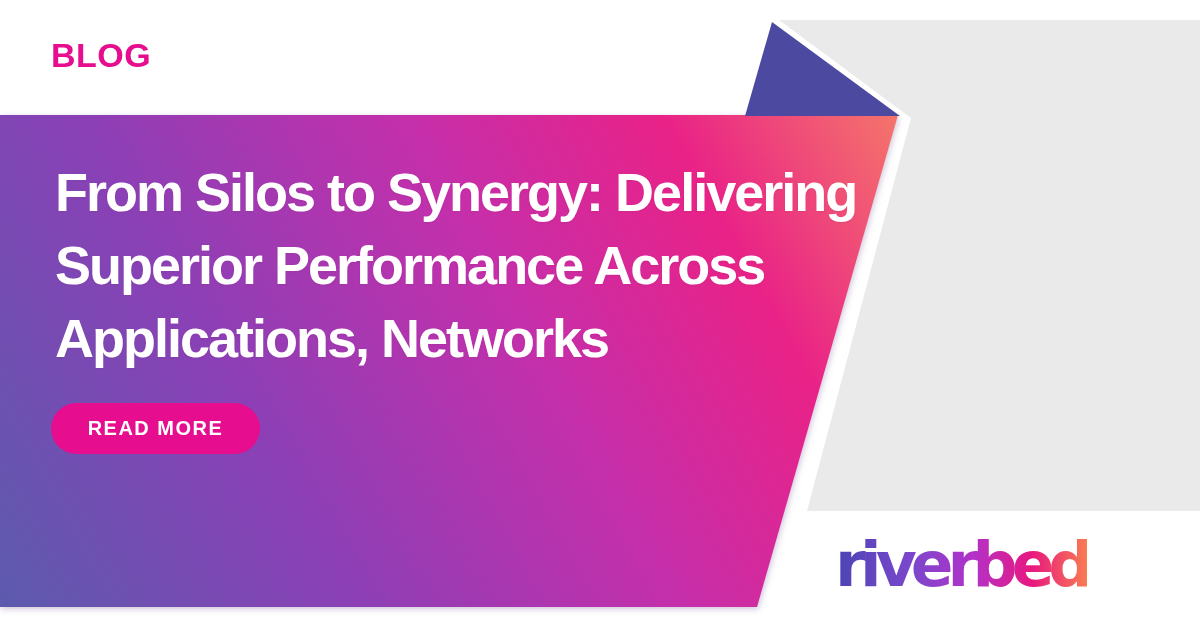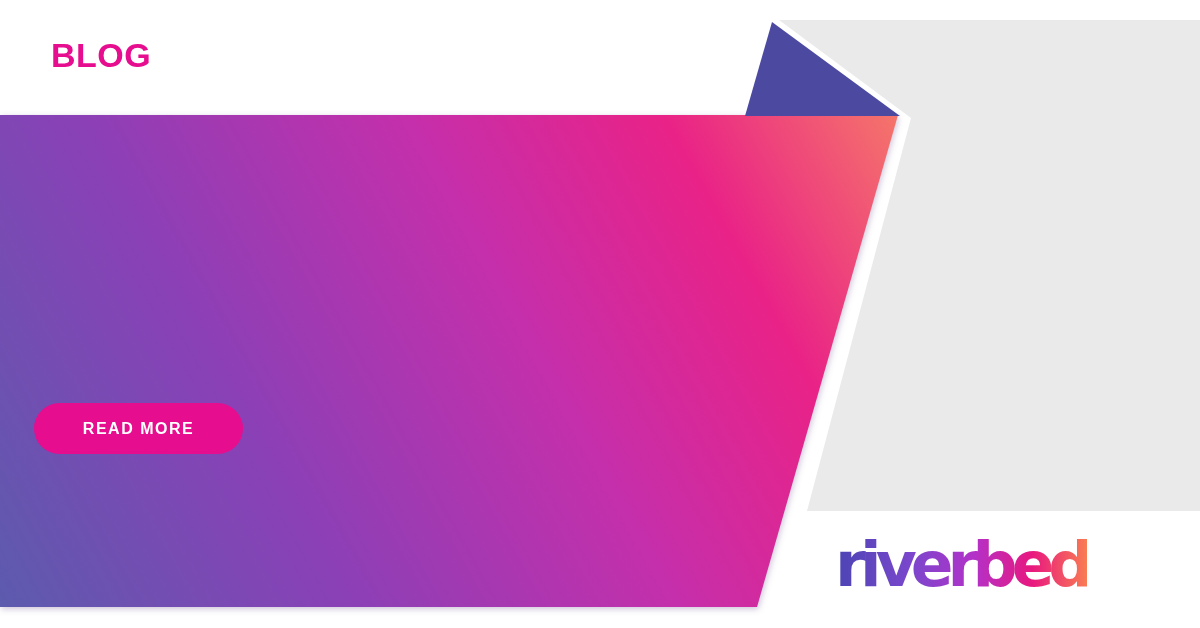--- a/index.html
+++ b/index.html
@@ -42,25 +42,25 @@
 
   .heading{
     position:absolute;left:55px;top:156px;width:840px;
     color:var(--heading_white,#ffffff);
     font-size:54px;font-weight:bold;line-height:73px;letter-spacing:-2px;
     text-shadow:0 1px 2px rgba(120,30,90,.12);
   }
   .heading .line{white-space:nowrap;}
 
   .cta{
-    position:absolute;left:34px;top:403px;width:209px;height:51px;
+    position:absolute;left:51px;top:403px;width:209px;height:51px;
     border:none;border-radius:26px;cursor:pointer;
     background:var(--accent_pink,#e60d8e);
     color:#ffffff;font-family:"Liberation Sans",sans-serif;
-    font-size:16px;font-weight:bold;letter-spacing:1.5px;
+    font-size:20px;font-weight:bold;letter-spacing:1.5px;
     display:flex;align-items:center;justify-content:center;
   }
 
   .logo{
     position:absolute;left:835px;top:528px;
     font-family:"DejaVu Sans","Liberation Sans",sans-serif;
     font-size:63px;font-weight:bold;letter-spacing:-6px;line-height:74px;
     background:linear-gradient(90deg,
       var(--logo_grad_1,#4b44b4) 0%,
       var(--logo_grad_2,#7a47cc) 30%,
@@ -79,18 +79,23 @@
   <div class="backdrop"></div>
 
   <div class="blog-label">BLOG</div>
 
   <div class="panel-shadow">
     <div class="panel"></div>
   </div>
 
   <div class="fold"></div>
 
+  <div class="heading">
+    <div class="line">From Silos to Synergy: Delivering</div>
+    <div class="line">Superior Performance Across</div>
+    <div class="line">Applications, Networks</div>
+  </div>
 
   <button class="cta">READ MORE</button>
 
   <div class="logo">riverbed</div>
 
 </div>
 
 </body></html>

